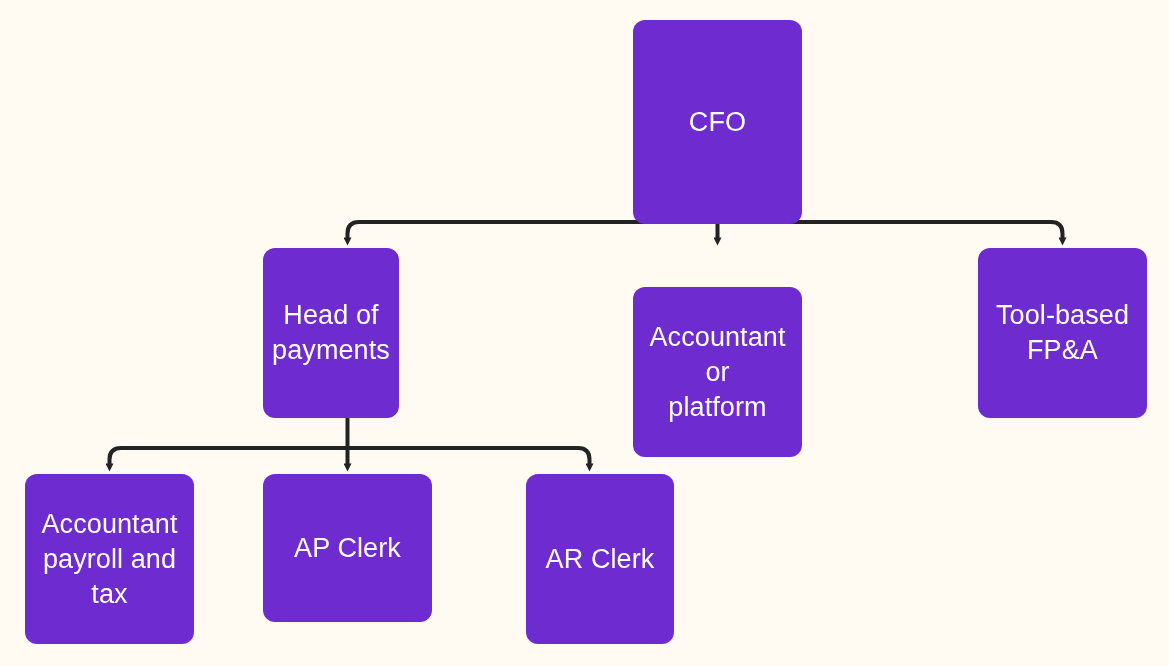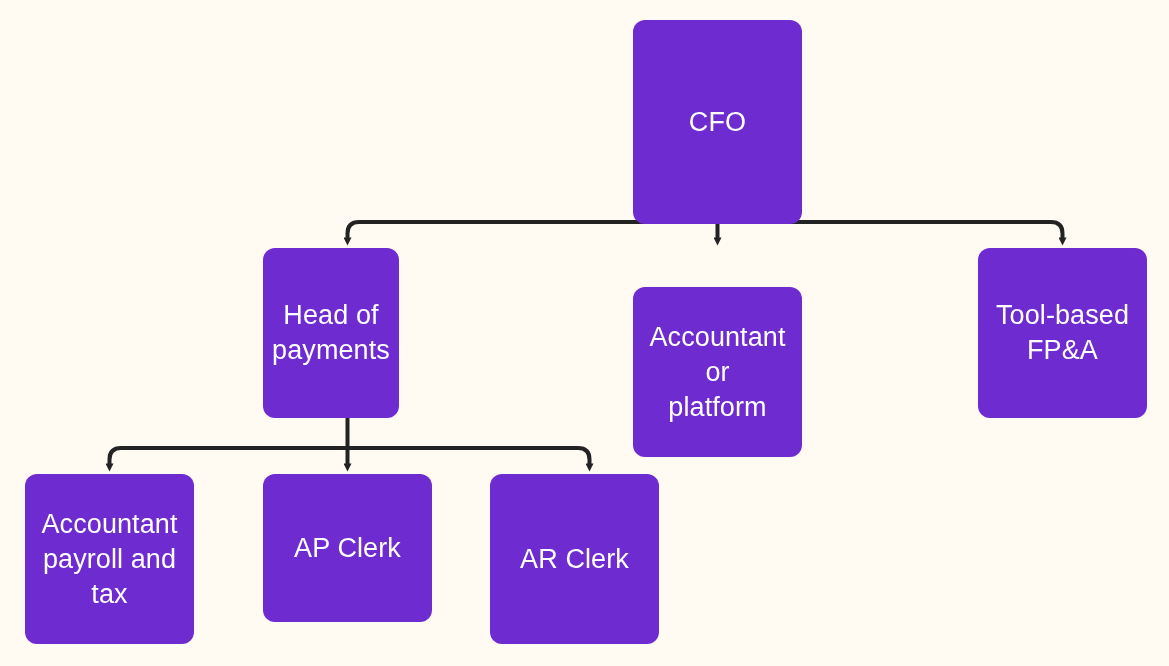--- a/index.html
+++ b/index.html
@@ -100,17 +100,17 @@
   <div class="node" style="left:25px; top:474px; width:169px; height:170px;">
     <span class="node-label">Accountant
 payroll and
 tax</span>
   </div>
 
   <div class="node" style="left:263px; top:474px; width:169px; height:148px;">
     <span class="node-label">AP Clerk</span>
   </div>
 
-  <div class="node" style="left:490px; top:474px; width:169px; height:170px;">
+  <div class="node" style="left:526px; top:474px; width:148px; height:170px;">
     <span class="node-label">AR Clerk</span>
   </div>
 
 </div>
 
 </body></html>

